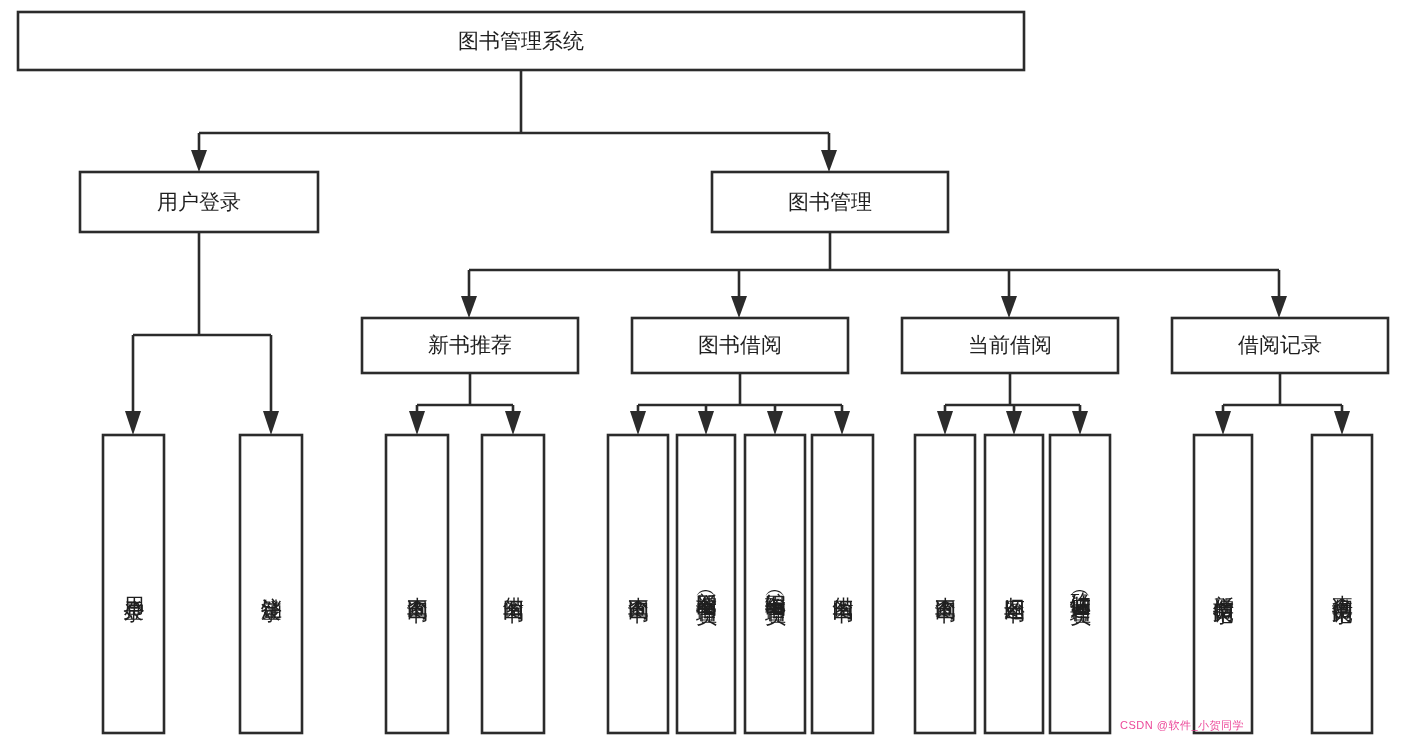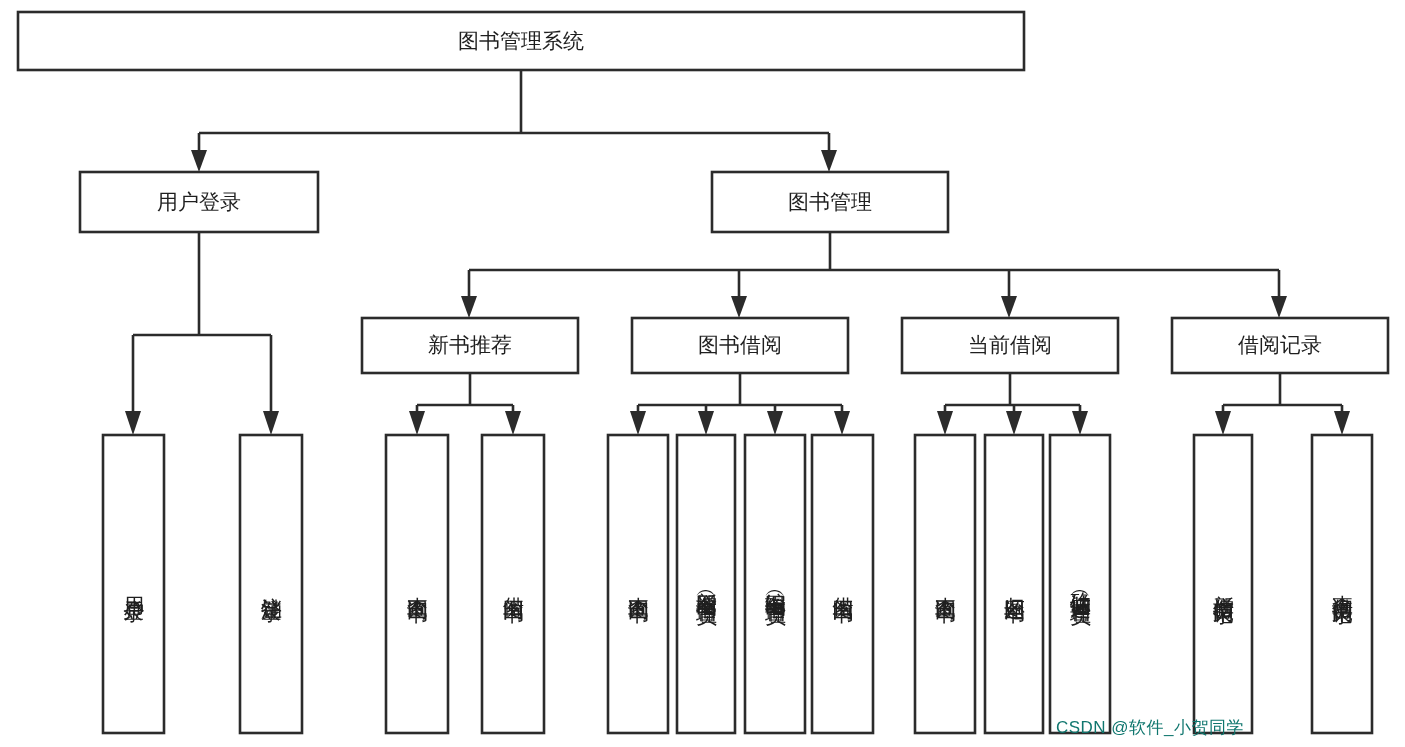--- a/index.html
+++ b/index.html
@@ -59,24 +59,24 @@
     font-size: 21px;
     line-height: 1.18;
     letter-spacing: 2px;
     color: #1f1f1f;
     white-space: nowrap;
     pointer-events: none;
   }
   .watermark {
     position: absolute;
     right: 10px;
-    bottom: 8px;
-    font-family: "Liberation Sans", "DejaVu Sans", sans-serif;
-    font-size: 17px;
-    color: #0f766e;
+    bottom: 14px;
+    font-family: "Liberation Sans", "DejaVu Sans", sans-serif;
+    font-size: 11px;
+    color: #ec4899;
     letter-spacing: 0.5px;
     white-space: nowrap;
   }
 </style>
 </head>
 <body>
 
 <div id="diagram-root">
 
   <svg class="flow" viewBox="0 0 1405 747">

